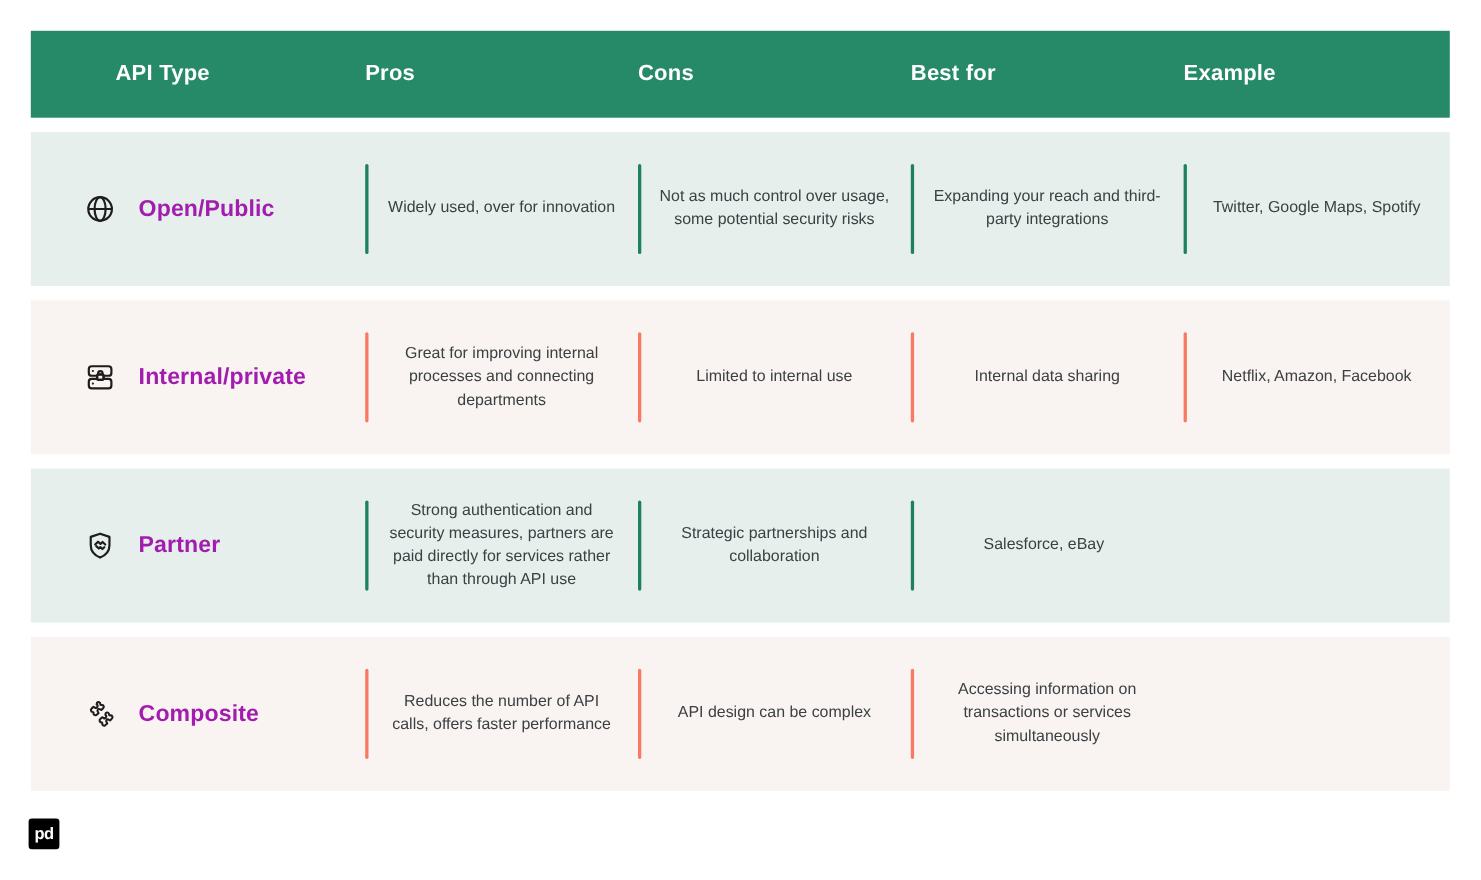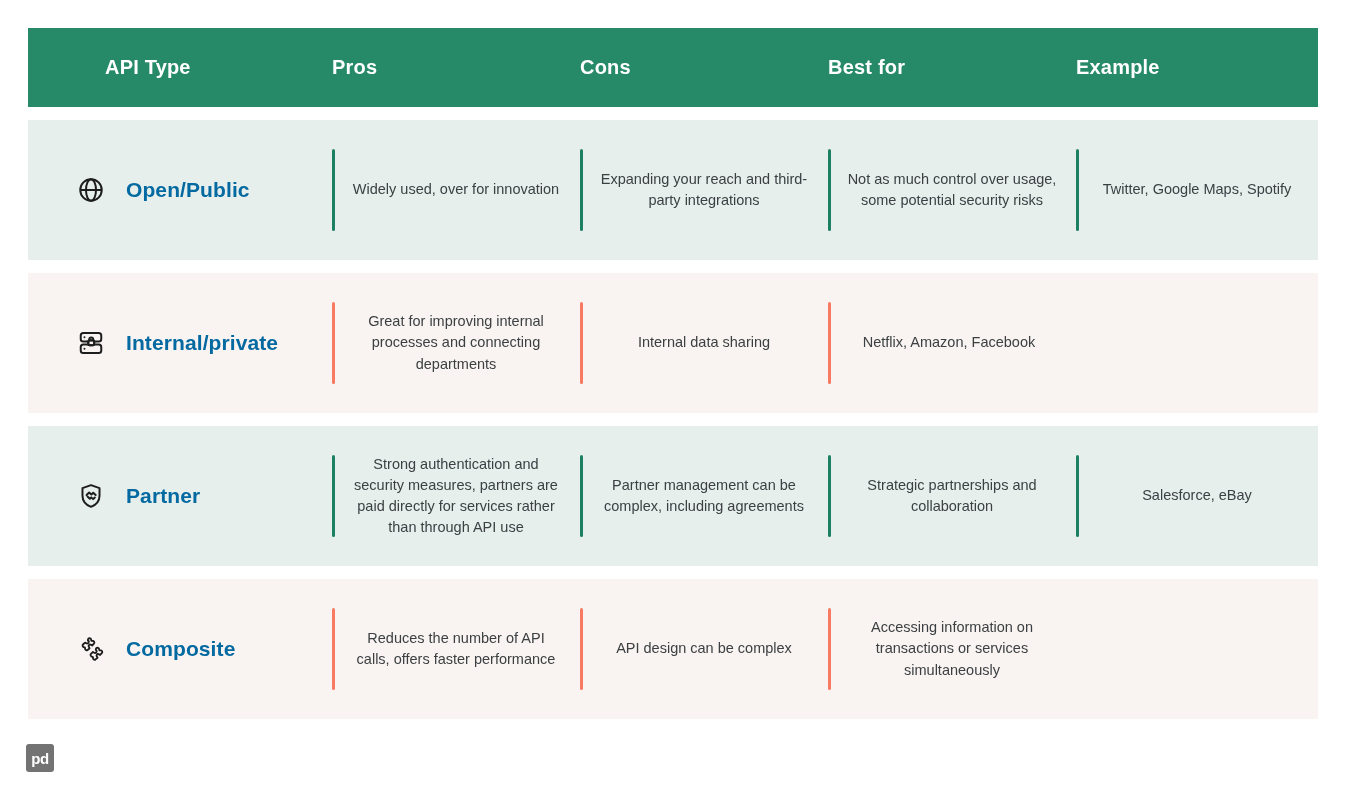--- a/index.html
+++ b/index.html
@@ -97,21 +97,21 @@
     flex: 0 0 30px;
     display: flex;
     align-items: center;
     justify-content: center;
     color: #1D1D1D;
   }
   .type-icon svg { display: block; }
   .type-label {
     font-size: 21px;
     font-weight: bold;
-    color: #0369a1;
+    color: #a21caf;
     letter-spacing: 0.1px;
     white-space: nowrap;
   }
 
   
   .divided {
     position: relative;
   }
   .divided::before {
     content: "";
@@ -126,21 +126,21 @@
   .row-green .divided::before { background: #1E8063; }
   .row-cream .divided::before { background: #F87A63; }
 
   
   .logo {
     position: absolute;
     left: 26px;
     top: 744px;
     width: 28px;
     height: 28px;
-    background: #737373;
+    background: #000000;
     border-radius: 3px;
     display: flex;
     align-items: center;
     justify-content: center;
   }
   .logo-mark {
     color: #ffffff;
     font-size: 15px;
     font-weight: bold;
     font-family: "Liberation Sans", sans-serif;
@@ -170,25 +170,25 @@
             <circle cx="12" cy="12" r="9.2"></circle>
             <ellipse cx="12" cy="12" rx="4.3" ry="9.2"></ellipse>
             <line x1="2.8" y1="12" x2="21.2" y2="12"></line>
           </svg>
         </span>
         <span class="type-label">Open/Public</span>
       </div>
       <div class="cell divided c-pros">
         <span class="cell-text">Widely used, over for innovation</span>
       </div>
-      <div class="cell divided c-best">
-        <span class="cell-text">Expanding your reach and third-party integrations</span>
-      </div>
       <div class="cell divided c-cons">
         <span class="cell-text">Not as much control over usage, some potential security risks</span>
+      </div>
+      <div class="cell divided c-best">
+        <span class="cell-text">Expanding your reach and third-party integrations</span>
       </div>
       <div class="cell divided c-example">
         <span class="cell-text">Twitter, Google Maps, Spotify</span>
       </div>
     </div>
 
     <div class="row body-row row-cream">
       <div class="cell cell-type c-type">
         <span class="type-icon">
           <svg width="28" height="28" viewBox="0 0 24 24" fill="none" stroke="currentColor" stroke-width="1.7" stroke-linejoin="round">
@@ -199,20 +199,23 @@
             <rect x="9.7" y="9.6" width="5" height="4.3" rx="1" fill="#F9F4F1"></rect>
             <path d="M10.5 9.9V8.9a1.7 1.7 0 0 1 3.4 0v1"></path>
             <rect x="9.7" y="9.9" width="5" height="4.1" rx="1"></rect>
           </svg>
         </span>
         <span class="type-label">Internal/private</span>
       </div>
       <div class="cell divided c-pros">
         <span class="cell-text">Great for improving internal processes and connecting departments</span>
       </div>
+      <div class="cell divided c-cons">
+        <span class="cell-text">Limited to internal use</span>
+      </div>
       <div class="cell divided c-best">
         <span class="cell-text">Internal data sharing</span>
       </div>
       <div class="cell divided c-example">
         <span class="cell-text">Netflix, Amazon, Facebook</span>
       </div>
     </div>
 
     <div class="row body-row row-green">
       <div class="cell cell-type c-type">
@@ -221,23 +224,20 @@
             <path d="M12 21.3c-4.6-1.9-7.3-5.3-7.3-9.6V5.2L12 2.7l7.3 2.5v6.5c0 4.3-2.7 7.7-7.3 9.6z"></path>
             <path d="M8.2 11.1l2.2-2.1 1.9 1.7 1.6-1.5 2.1 2"></path>
             <path d="M9 12.4l2 1.9 1.2-1.1 1.6 1.5 1.5-1.4"></path>
           </svg>
         </span>
         <span class="type-label">Partner</span>
       </div>
       <div class="cell divided c-pros">
         <span class="cell-text">Strong authentication and security measures, partners are paid directly for services rather than through API use</span>
       </div>
-      <div class="cell divided c-cons">
-        <span class="cell-text">Partner management can be complex, including agreements</span>
-      </div>
       <div class="cell divided c-best">
         <span class="cell-text">Strategic partnerships and collaboration</span>
       </div>
       <div class="cell divided c-example">
         <span class="cell-text">Salesforce, eBay</span>
       </div>
     </div>
 
     <div class="row body-row row-cream">
       <div class="cell cell-type c-type">

